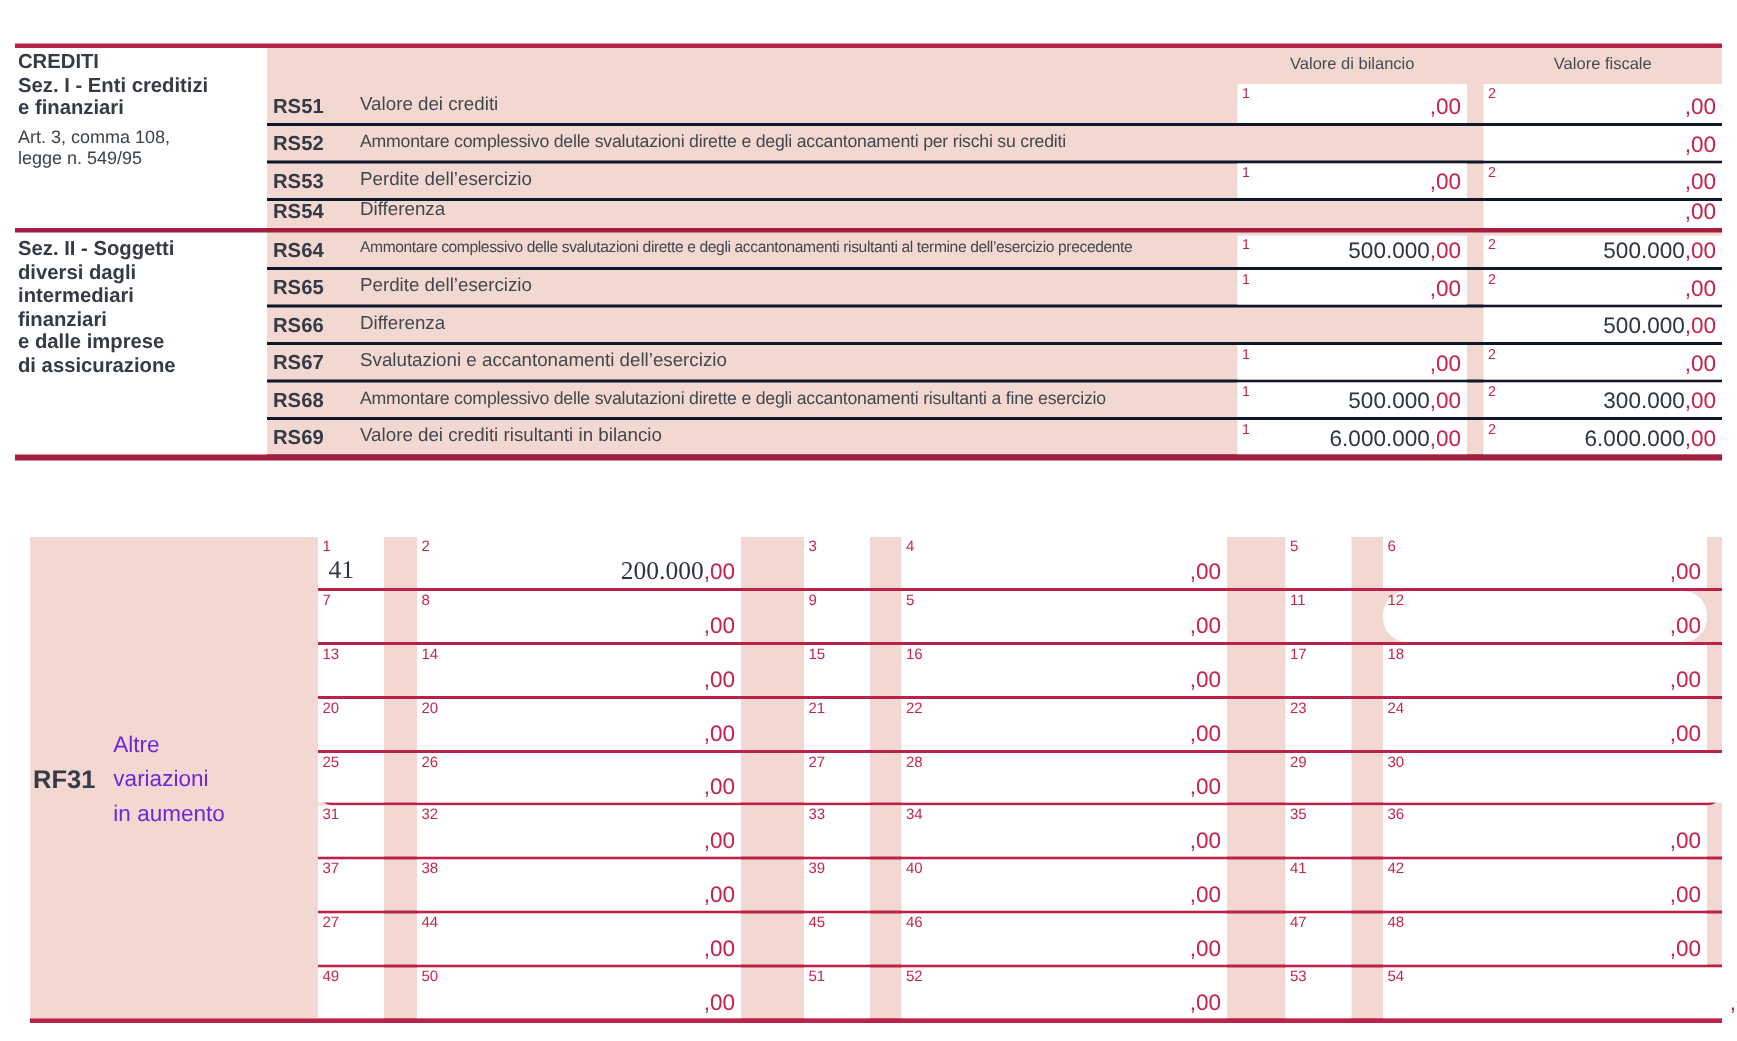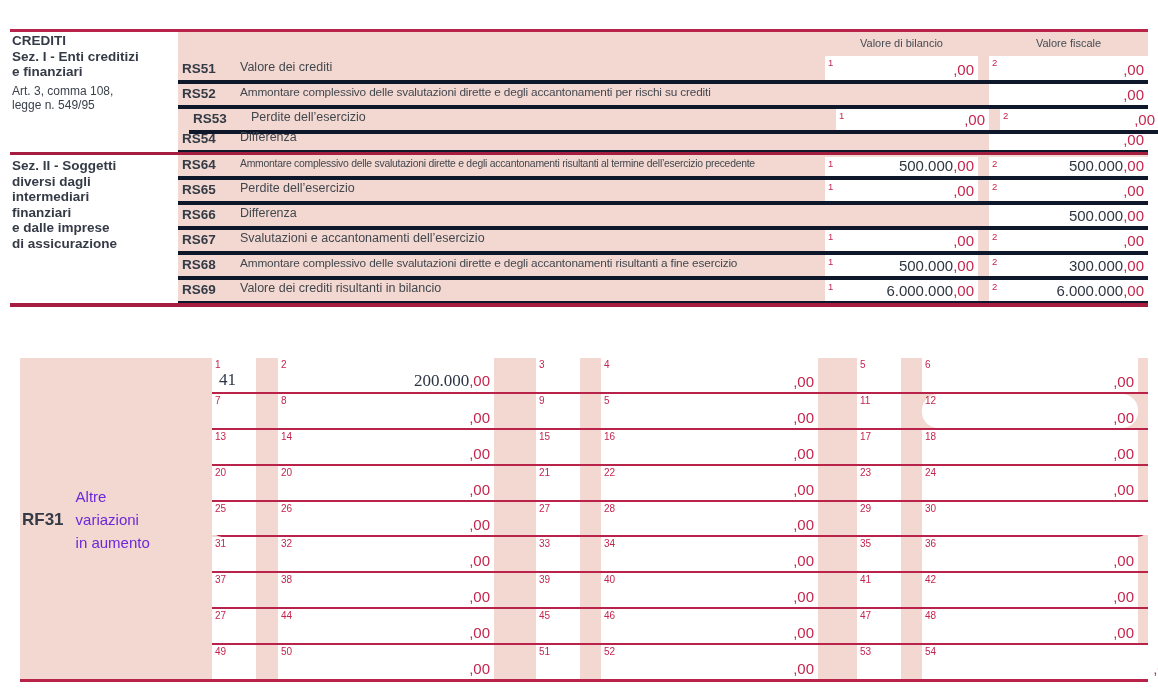--- a/index.html
+++ b/index.html
@@ -7,21 +7,21 @@
         font-family:"Liberation Sans",sans-serif;}
   .abs{position:absolute;}
   .hline{position:absolute;background:#b92349;}
   .hline.thick{background:#a51e3f;}
   .pink{background:#f2d8d1;}
   
   .secTitle{color:#343b46;font-weight:bold;font-size:13.5px;line-height:15.5px;}
   .secSub{color:#3c424b;font-size:12px;line-height:14px;margin-top:4px;}
   .colHeader{position:absolute;color:#454b54;font-size:11px;text-align:center;}
   
-  .trow{position:absolute;border-bottom:4px solid #0f172a;box-sizing:border-box;text-align:center;}
+  .trow{position:absolute;border-bottom:2px solid #0f172a;box-sizing:border-box;text-align:center;}
   .rcode{position:absolute;left:4px;bottom:4px;font-weight:bold;font-size:13.5px;color:#343b46;}
   .rdesc{position:absolute;left:62px;bottom:6px;font-size:12.5px;color:#42474e;white-space:nowrap;}
   .rdesc.sm{font-size:11.8px;letter-spacing:-0.15px;bottom:6px;}
   .rdesc.xs{font-size:10.4px;letter-spacing:-0.25px;bottom:7px;}
   .fbox{position:absolute;bottom:0;background:#fff;}
   .flab{position:absolute;top:1px;left:3px;font-size:9.5px;color:#c5254d;}
   .fval{position:absolute;right:4px;bottom:1px;white-space:nowrap;}
   .fval .num{font-size:15px;color:#2e3640;}
   .fval .dec{font-size:15px;color:#c5254d;}
   
@@ -82,21 +82,21 @@
           <div class="fval"><span><span class="dec">,00</span></span></div>
         </div>
       </div>
       <div class="trow" style="left: 178px; top: 82px; width: 970px; height: 27px;">
         <span class="rcode">RS52</span>
         <span class="rdesc sm">Ammontare complessivo delle svalutazioni dirette e degli accantonamenti per rischi su crediti</span>
         <div class="fbox" style="left: 811px; width: 159px; top: 2px;">
           <div class="fval"><span><span class="dec">,00</span></span></div>
         </div>
       </div>
-      <div class="trow" style="left: 178px; top: 107px; width: 970px; height: 27px; margin-left: 11px;">
+      <div class="trow" style="left: 178px; top: 107px; width: 970px; height: 27px;">
         <span class="rcode">RS53</span>
         <span class="rdesc">Perdite dell’esercizio</span>
         <div class="fbox" style="left: 647px; width: 153px; top: 2px;">
           <span class="flab">1</span>
           <div class="fval"><span><span class="dec">,00</span></span></div>
         </div>
         <div class="fbox" style="left: 811px; width: 159px; top: 2px;">
           <span class="flab">2</span>
           <div class="fval"><span><span class="dec">,00</span></span></div>
         </div>

